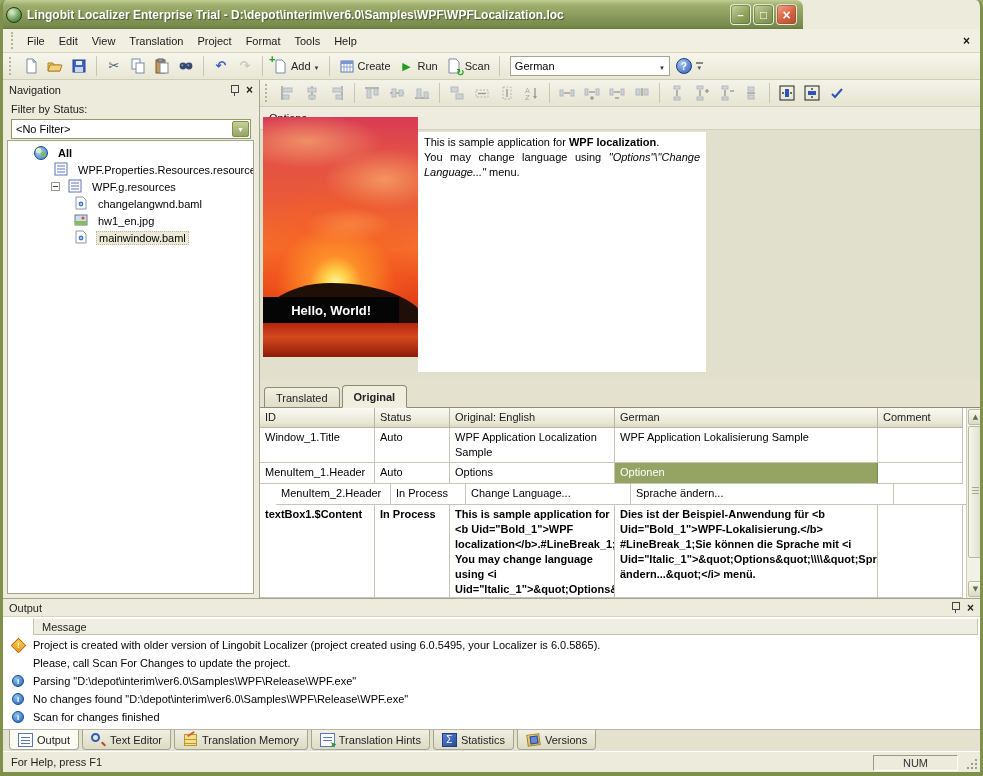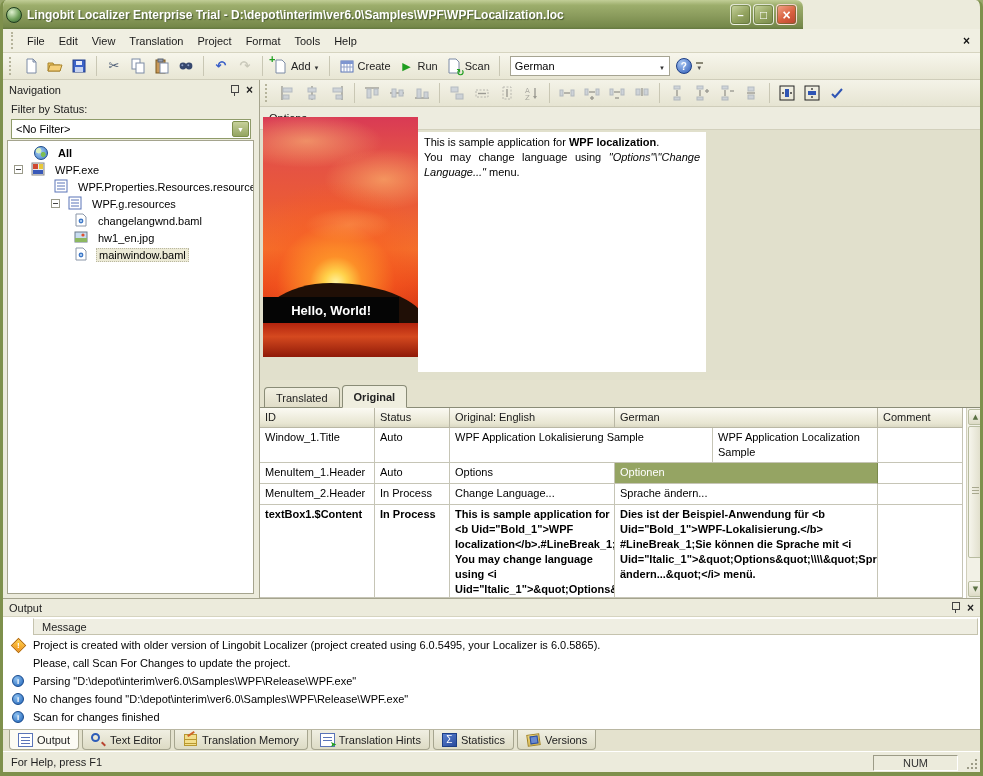--- a/index.html
+++ b/index.html
@@ -443,30 +443,20 @@
     <div class="filter-label">Filter by Status:</div>
     <div class="filter-combo">
       <span>&lt;No Filter&gt;</span>
       <span class="dd"></span>
     </div>
     <div class="treebox">
       <div class="trow" style="padding-left:26px;">
         <span class="ti globe-ic"></span>
         <span class="lbl" style="font-weight:bold;">All</span>
       </div>
-      <div class="trow" style="padding-left:6px;">
-        <span class="expander"></span>
-        <span class="ti"><svg width="14" height="14">
-              <rect x="1" y="1" width="12" height="12" fill="#E8E8E8" stroke="#888"></rect>
-              <rect x="2" y="2" width="5" height="5" fill="#D04830"></rect>
-              <rect x="8" y="2" width="4" height="5" fill="#E8C838"></rect>
-              <rect x="2" y="8" width="10" height="4" fill="#3858B8"></rect>
-            </svg></span>
-        <span class="lbl">WPF.exe</span>
-      </div>
       <div class="trow" style="padding-left:46px;">
         <span class="ti"><svg width="14" height="14">
               <rect x="1" y="1" width="12" height="12" fill="#fff" stroke="#5A74B8"></rect>
               <path d="M3 4 h8 M3 7 h8 M3 10 h8" stroke="#5A74B8"></path>
             </svg></span>
         <span class="lbl">WPF.Properties.Resources.resources</span>
       </div>
       <div class="trow" style="margin-left:43px;">
         <span class="expander"></span>
         <span class="ti"><svg width="14" height="14">
@@ -526,32 +516,32 @@
     <div class="gh">
       <span class="ghc c-id">ID</span>
       <span class="ghc c-st">Status</span>
       <span class="ghc c-en">Original: English</span>
       <span class="ghc c-de">German</span>
       <span class="ghc c-cm">Comment</span>
     </div>
     <div class="gr" style="height:35px;">
       <span class="gc c-id">Window_1.Title</span>
       <span class="gc c-st">Auto</span>
+      <span class="gc c-en">WPF Application Localization Sample</span>
       <span class="gc c-de">WPF Application Lokalisierung Sample</span>
-      <span class="gc c-en">WPF Application Localization Sample</span>
       <span class="gc c-cm"></span>
     </div>
     <div class="gr" style="height:21px;">
       <span class="gc c-id">MenuItem_1.Header</span>
       <span class="gc c-st">Auto</span>
       <span class="gc c-en">Options</span>
       <span class="gc c-de selcell">Optionen</span>
       <span class="gc c-cm"></span>
     </div>
-    <div class="gr" style="height:21px;">
+    <div class="gr" style="height:21px;padding-left:16px;">
       <span class="gc c-id">MenuItem_2.Header</span>
       <span class="gc c-st">In Process</span>
       <span class="gc c-en">Change Language...</span>
       <span class="gc c-de">Sprache ändern...</span>
       <span class="gc c-cm"></span>
     </div>
     <div class="gr" style="height:93px;font-weight:bold;">
       <span class="gc c-id">textBox1.$Content</span>
       <span class="gc c-st">In Process</span>
       <span class="gc c-en">This is sample application for &lt;b Uid="Bold_1"&gt;WPF localization&lt;/b&gt;.#LineBreak_1; You may change language using &lt;i Uid="Italic_1"&gt;&amp;quot;Options&amp;quot;\\\\&amp;quot;Change Language...&amp;quot;&lt;/i&gt; menu.</span>

